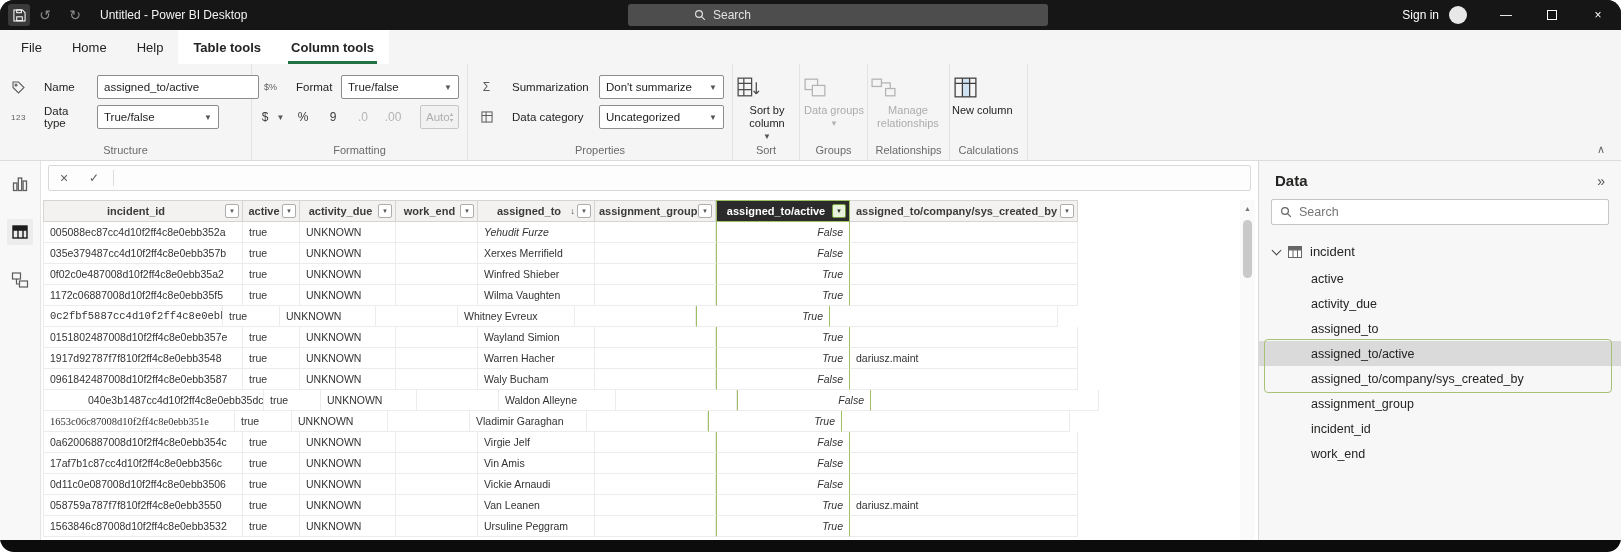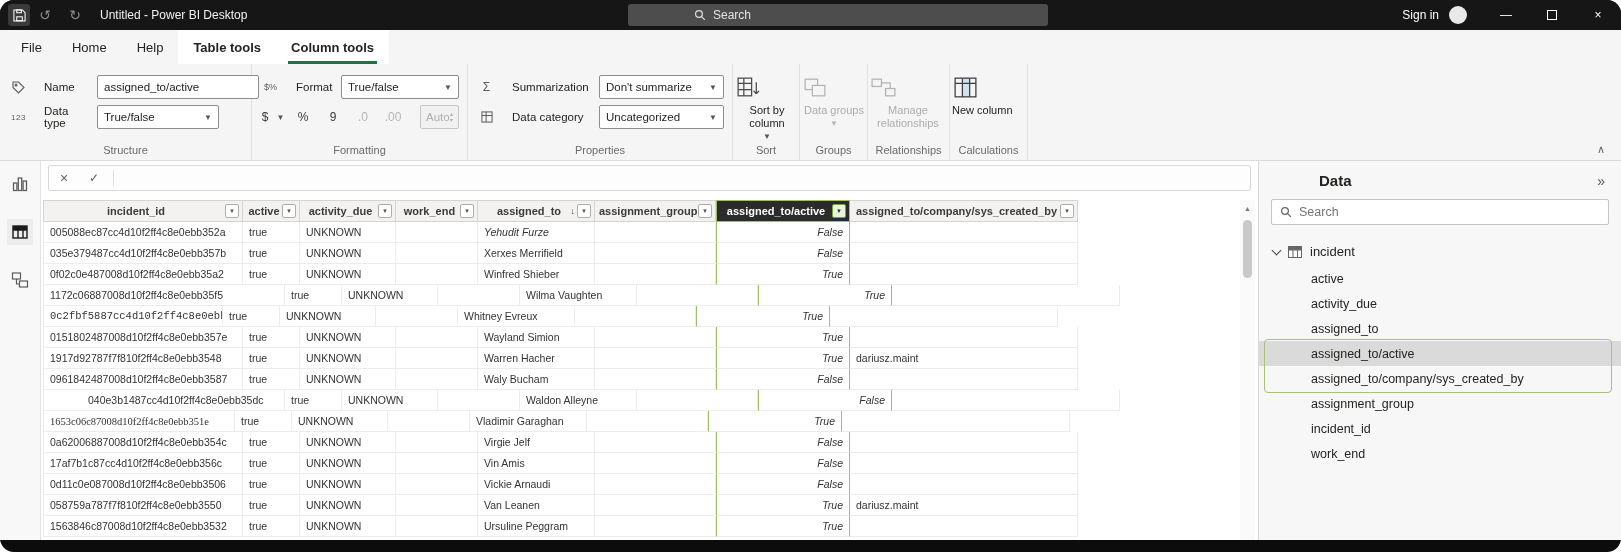--- a/index.html
+++ b/index.html
@@ -75,21 +75,21 @@
   .g-cell.right { justify-content:flex-end; font-style:italic; }
 
   
   .v-scroll { position:absolute; left:1240px; top:39px; bottom:0; width:15px; background:#fafafa; }
   .vs-up { height:16px; display:flex; align-items:center; justify-content:center; font-size:7px; color:#777; }
   .vs-thumb { position:absolute; top:20px; left:3px; width:9px; height:58px; background:#c9c9c9; border-radius:5px; }
 
   
   .data-pane { position:absolute; right:0; top:0; bottom:0; width:363px; background:#f7f7f7; border-left:1px solid #d9d9d9; }
   .dp-head { display:flex; align-items:center; justify-content:space-between; padding:11px 16px 6px 16px; }
-  .dp-title { font-size:15px; font-weight:bold; color:#252423;margin-left:44px; }
+  .dp-title { font-size:15px; font-weight:bold; color:#252423; }
   .dp-collapse { font-size:14px; color:#555; }
   .dp-search { margin:4px 12px 12px 12px; height:26px; background:#fff; border:1px solid #c6c6c6; border-radius:2px; display:flex; align-items:center; padding:0 8px; gap:7px; }
   .dp-search input { border:none; outline:none; flex:1; font-size:12.5px; color:#444; background:transparent; font-family:"Liberation Sans",sans-serif; }
   .dp-table-row { display:flex; align-items:center; gap:8px; padding:7px 0 7px 14px; font-size:13px; color:#252423; }
   .chev-down { width:7px; height:7px; border-right:1.4px solid #444; border-bottom:1.4px solid #444; transform:rotate(45deg); margin-top:-3px; }
   .field-list { position:relative; }
   .dp-field { height:25px; display:flex; align-items:center; padding-left:52px; font-size:12.5px; color:#252423; white-space:nowrap; }
   .dp-field.selected { background:#dadada; }
   .field-outline { position:absolute; left:5px; right:9px; top:73px; height:54px; border:1px solid #a9c178; border-radius:4px; pointer-events:none; }
 </style>
@@ -377,21 +377,21 @@
             <div class="g-cell first" style="width: 200px;">0f02c0e487008d10f2ff4c8e0ebb35a2</div>
             <div class="g-cell" style="width: 57px;">true</div>
             <div class="g-cell" style="width: 96px;">UNKNOWN</div>
             <div class="g-cell" style="width: 82px;"></div>
             <div class="g-cell" style="width: 117px;">Winfred Shieber</div>
             <div class="g-cell" style="width: 121px;"></div>
             <div class="g-cell sel-col right" style="width: 134px;">True</div>
             <div class="g-cell" style="width: 228px;"></div>
           </div>
           <div class="grid-row">
-            <div class="g-cell first" style="width: 242px;">1172c06887008d10f2ff4c8e0ebb35f5</div>
+            <div class="g-cell first" style="width: 200px;">1172c06887008d10f2ff4c8e0ebb35f5</div>
             <div class="g-cell" style="width: 57px;">true</div>
             <div class="g-cell" style="width: 96px;">UNKNOWN</div>
             <div class="g-cell" style="width: 82px;"></div>
             <div class="g-cell" style="width: 117px;">Wilma Vaughten</div>
             <div class="g-cell" style="width: 121px;"></div>
             <div class="g-cell sel-col right" style="width: 134px;">True</div>
             <div class="g-cell" style="width: 228px;"></div>
           </div>
           <div class="grid-row">
             <div class="g-cell first" style="width: 180px; font-family: Liberation Mono, monospace;">0c2fbf5887cc4d10f2ff4c8e0ebb35ff</div>
@@ -427,21 +427,21 @@
             <div class="g-cell first" style="width: 200px;">0961842487008d10f2ff4c8e0ebb3587</div>
             <div class="g-cell" style="width: 57px;">true</div>
             <div class="g-cell" style="width: 96px;">UNKNOWN</div>
             <div class="g-cell" style="width: 82px;"></div>
             <div class="g-cell" style="width: 117px;">Waly Bucham</div>
             <div class="g-cell" style="width: 121px;"></div>
             <div class="g-cell sel-col right" style="width: 134px;">False</div>
             <div class="g-cell" style="width: 228px;"></div>
           </div>
           <div class="grid-row">
-            <div class="g-cell first" style="width: 242px; padding-left: 44px;">040e3b1487cc4d10f2ff4c8e0ebb35dc</div>
+            <div class="g-cell first" style="width: 221px; padding-left: 44px;">040e3b1487cc4d10f2ff4c8e0ebb35dc</div>
             <div class="g-cell" style="width: 57px;">true</div>
             <div class="g-cell" style="width: 96px;">UNKNOWN</div>
             <div class="g-cell" style="width: 82px;"></div>
             <div class="g-cell" style="width: 117px;">Waldon Alleyne</div>
             <div class="g-cell" style="width: 121px;"></div>
             <div class="g-cell sel-col right" style="width: 134px;">False</div>
             <div class="g-cell" style="width: 228px;"></div>
           </div>
           <div class="grid-row">
             <div class="g-cell first" style="width: 192px; font-family: Liberation Serif, serif;">1653c06c87008d10f2ff4c8e0ebb351e</div>

